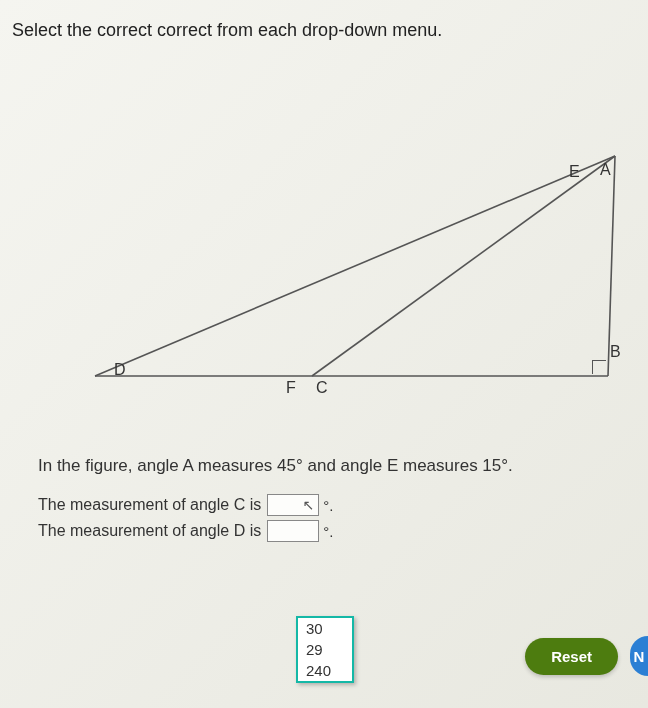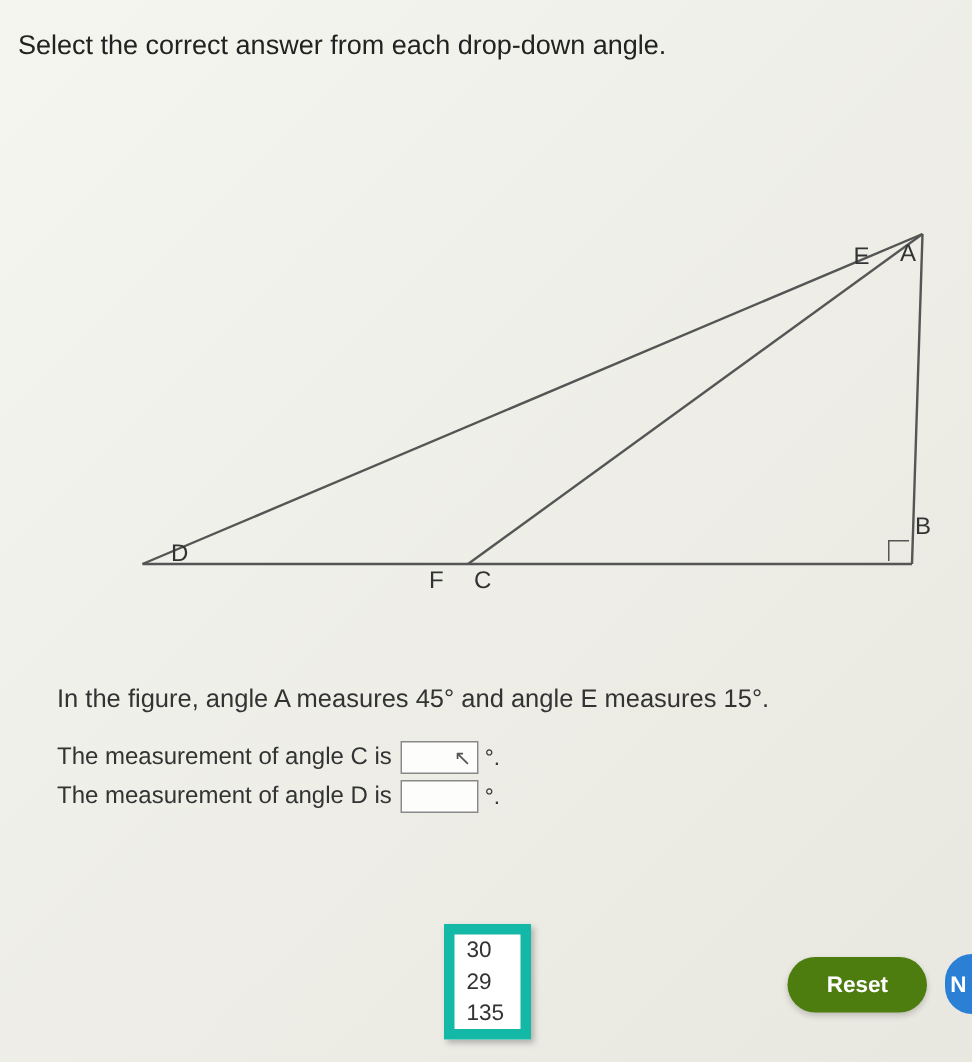--- a/index.html
+++ b/index.html
@@ -83,21 +83,21 @@
     }
     .degree-suffix {
       font-size: 15px;
     }
     .dropdown-open {
       position: absolute;
       left: 296px;
       top: 616px;
       width: 58px;
       background: #fff;
-      border: 7px solid #14b8a6;
+      border: 2px solid #14b8a6;
       box-shadow: 2px 2px 4px rgba(0,0,0,0.25);
       z-index: 10;
     }
     .dropdown-option {
       padding: 2px 8px;
       font-size: 15px;
       color: #333;
       cursor: pointer;
     }
     .button-row {
@@ -132,21 +132,21 @@
       display: flex;
       align-items: center;
       justify-content: center;
       overflow: hidden;
     }
   </style>
 </head>
 <body>
 
 <div class="container">
-  <div class="instruction">Select the correct answer from each drop-down angle.</div>
+  <div class="instruction">Select the correct correct from each drop-down menu.</div>
 
   <div class="figure-area">
     <svg class="figure-svg" width="620" height="370">
 
       <line x1="85" y1="315" x2="598" y2="315" stroke="#555" stroke-width="1.6"></line>
       <line x1="85" y1="315" x2="605" y2="95" stroke="#555" stroke-width="1.6"></line>
       <line x1="598" y1="315" x2="605" y2="95" stroke="#555" stroke-width="1.6"></line>
 
       <line x1="302" y1="315" x2="605" y2="95" stroke="#555" stroke-width="1.6"></line>
     </svg>
@@ -171,20 +171,20 @@
 
   <div class="answer-row">
     <span class="answer-prompt">The measurement of angle D is</span>
     <span class="select-box"></span>
     <span class="degree-suffix">°.</span>
   </div>
 
   <div class="dropdown-open">
     <div class="dropdown-option">30</div>
     <div class="dropdown-option">29</div>
-    <div class="dropdown-option">135</div>
+    <div class="dropdown-option">240</div>
   </div>
 
   <div class="button-row">
     <button class="reset-btn">Reset</button>
     <button class="next-btn">N</button>
   </div>
 </div>
 
 </body></html>

